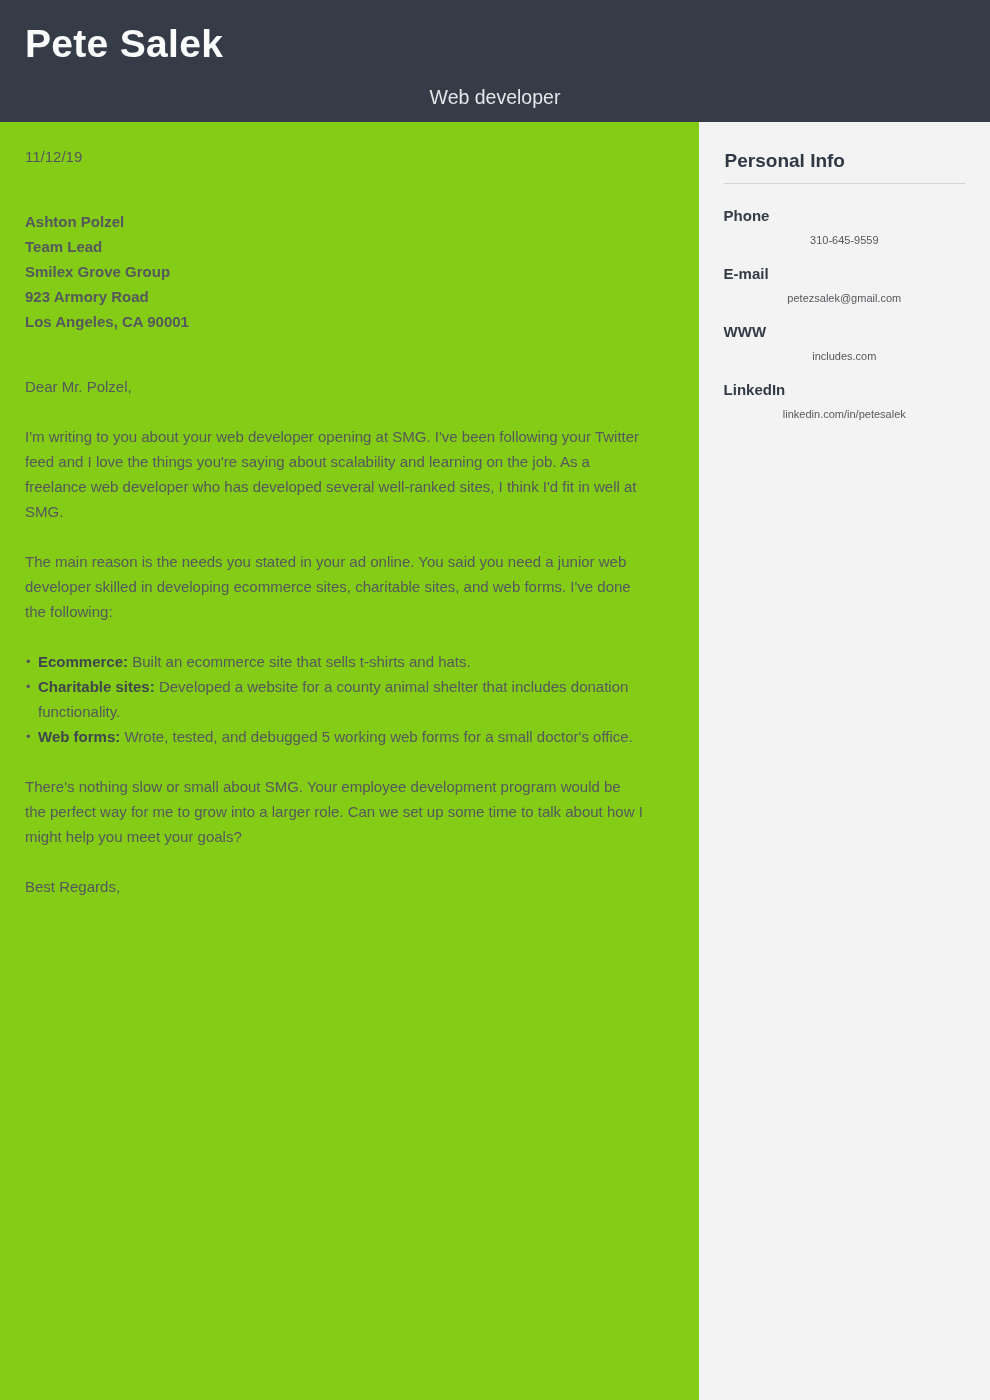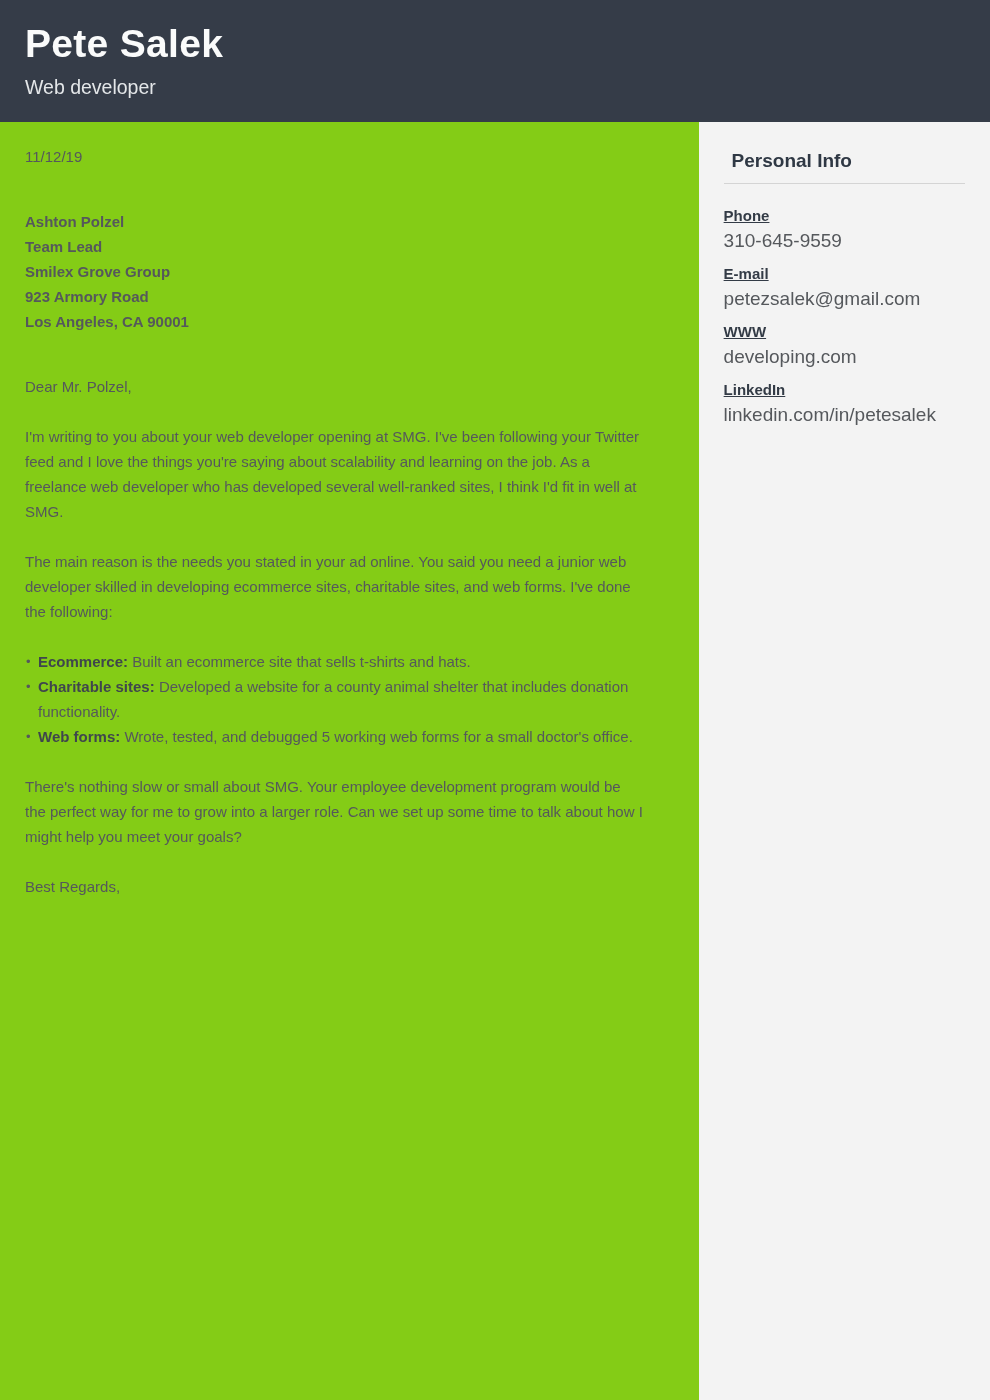--- a/index.html
+++ b/index.html
@@ -25,21 +25,22 @@
     font-weight: bold;
     line-height: 46px;
     margin: 0;
     letter-spacing: 0.3px;
   }
   .header .job-title {
     color: #e4e7e9;
     font-size: 19.5px;
     font-weight: 400;
     line-height: 24px;
-    margin-top: 8px;
+    margin-top: 18px;
+    text-align: center;
   }
 
   
   .columns { display: flex; height: 1312px; gap: 20px; }
 
   .main {
     width: 693px;
     box-sizing: border-box;
     padding: 22px 35px 0 25px;
     font-size: 15px;
@@ -64,40 +65,40 @@
   .sidebar {
     width: 297px;
     background: #f3f3f3;
     box-sizing: border-box;
     padding: 27px 25px 0 25px;
   }
   .sidebar .sidebar-title {
     font-size: 19px;
     font-weight: bold;
     color: #2f3844;
-    margin: 0 0 10px 8px;
+    margin: 0 0 10px 1px;
     line-height: 24px;
   }
   .sidebar .divider {
     border: none;
     border-top: 1px solid #d4d4d4;
     margin: 0 0 19px 0;
   }
   .info-group { margin-bottom: 8px; }
   .info-label {
     font-size: 15px;
     font-weight: bold;
     color: #333b46;
     line-height: 25px;
-    text-decoration: underline;
   }
   .info-value {
-    font-size: 19px;
+    font-size: 11px;
     color: #55585c;
     line-height: 25px;
+    text-align: center;
   }
 </style>
 </head>
 <body>
 
 <div class="page">
 
   <div class="header">
     <div class="name">Pete Salek</div>
     <div class="job-title">Web developer</div>
@@ -153,21 +154,21 @@
       <div class="info-group">
         <div class="info-label">Phone</div>
         <div class="info-value">310-645-9559</div>
       </div>
       <div class="info-group">
         <div class="info-label">E-mail</div>
         <div class="info-value">petezsalek@gmail.com</div>
       </div>
       <div class="info-group">
         <div class="info-label">WWW</div>
-        <div class="info-value">developing.com</div>
+        <div class="info-value">includes.com</div>
       </div>
       <div class="info-group">
         <div class="info-label">LinkedIn</div>
         <div class="info-value">linkedin.com/in/petesalek</div>
       </div>
     </div>
 
   </div>
 </div>
 

